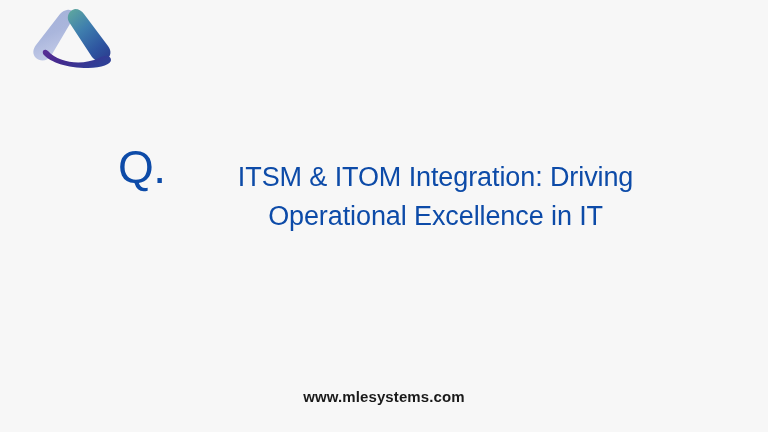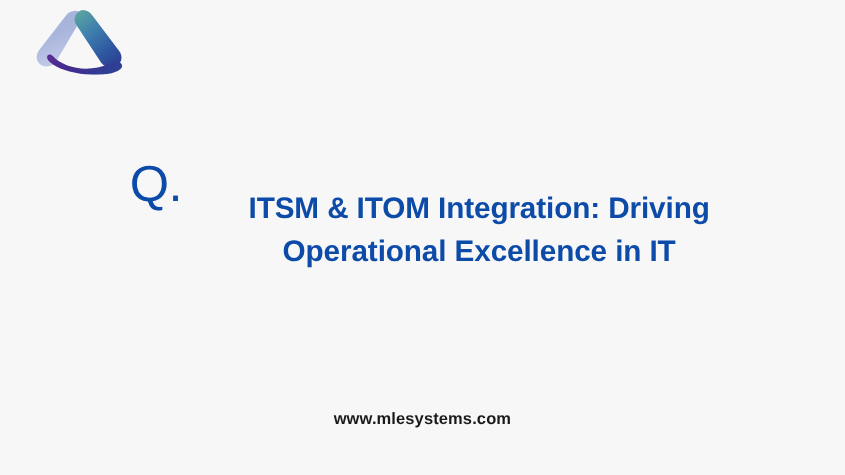--- a/index.html
+++ b/index.html
@@ -61,35 +61,35 @@
     letter-spacing: -0.5px;
     margin-top: 2px;
     white-space: nowrap;
     user-select: none;
   }
 
   .question-text {
     flex: 0 0 auto;
     width: 520px;
     margin-left: 10px;
-    margin-top: 28px;
+    margin-top: 16px;
     text-align: center;
     font-family: "Liberation Sans", sans-serif;
     font-size: 27px;
-    font-weight: 700;
+    font-weight: 400;
     line-height: 1.45;
     color: #0d4ba8;
     letter-spacing: -0.1px;
   }
 
   
   .footer-url {
     position: absolute;
     left: 0;
-    top: 372px;
+    top: 388px;
     width: 768px;
     text-align: center;
     font-family: "Liberation Sans", sans-serif;
     font-size: 15px;
     font-weight: 700;
     color: #1a1a1a;
     letter-spacing: 0.1px;
   }
 </style>
 </head>

